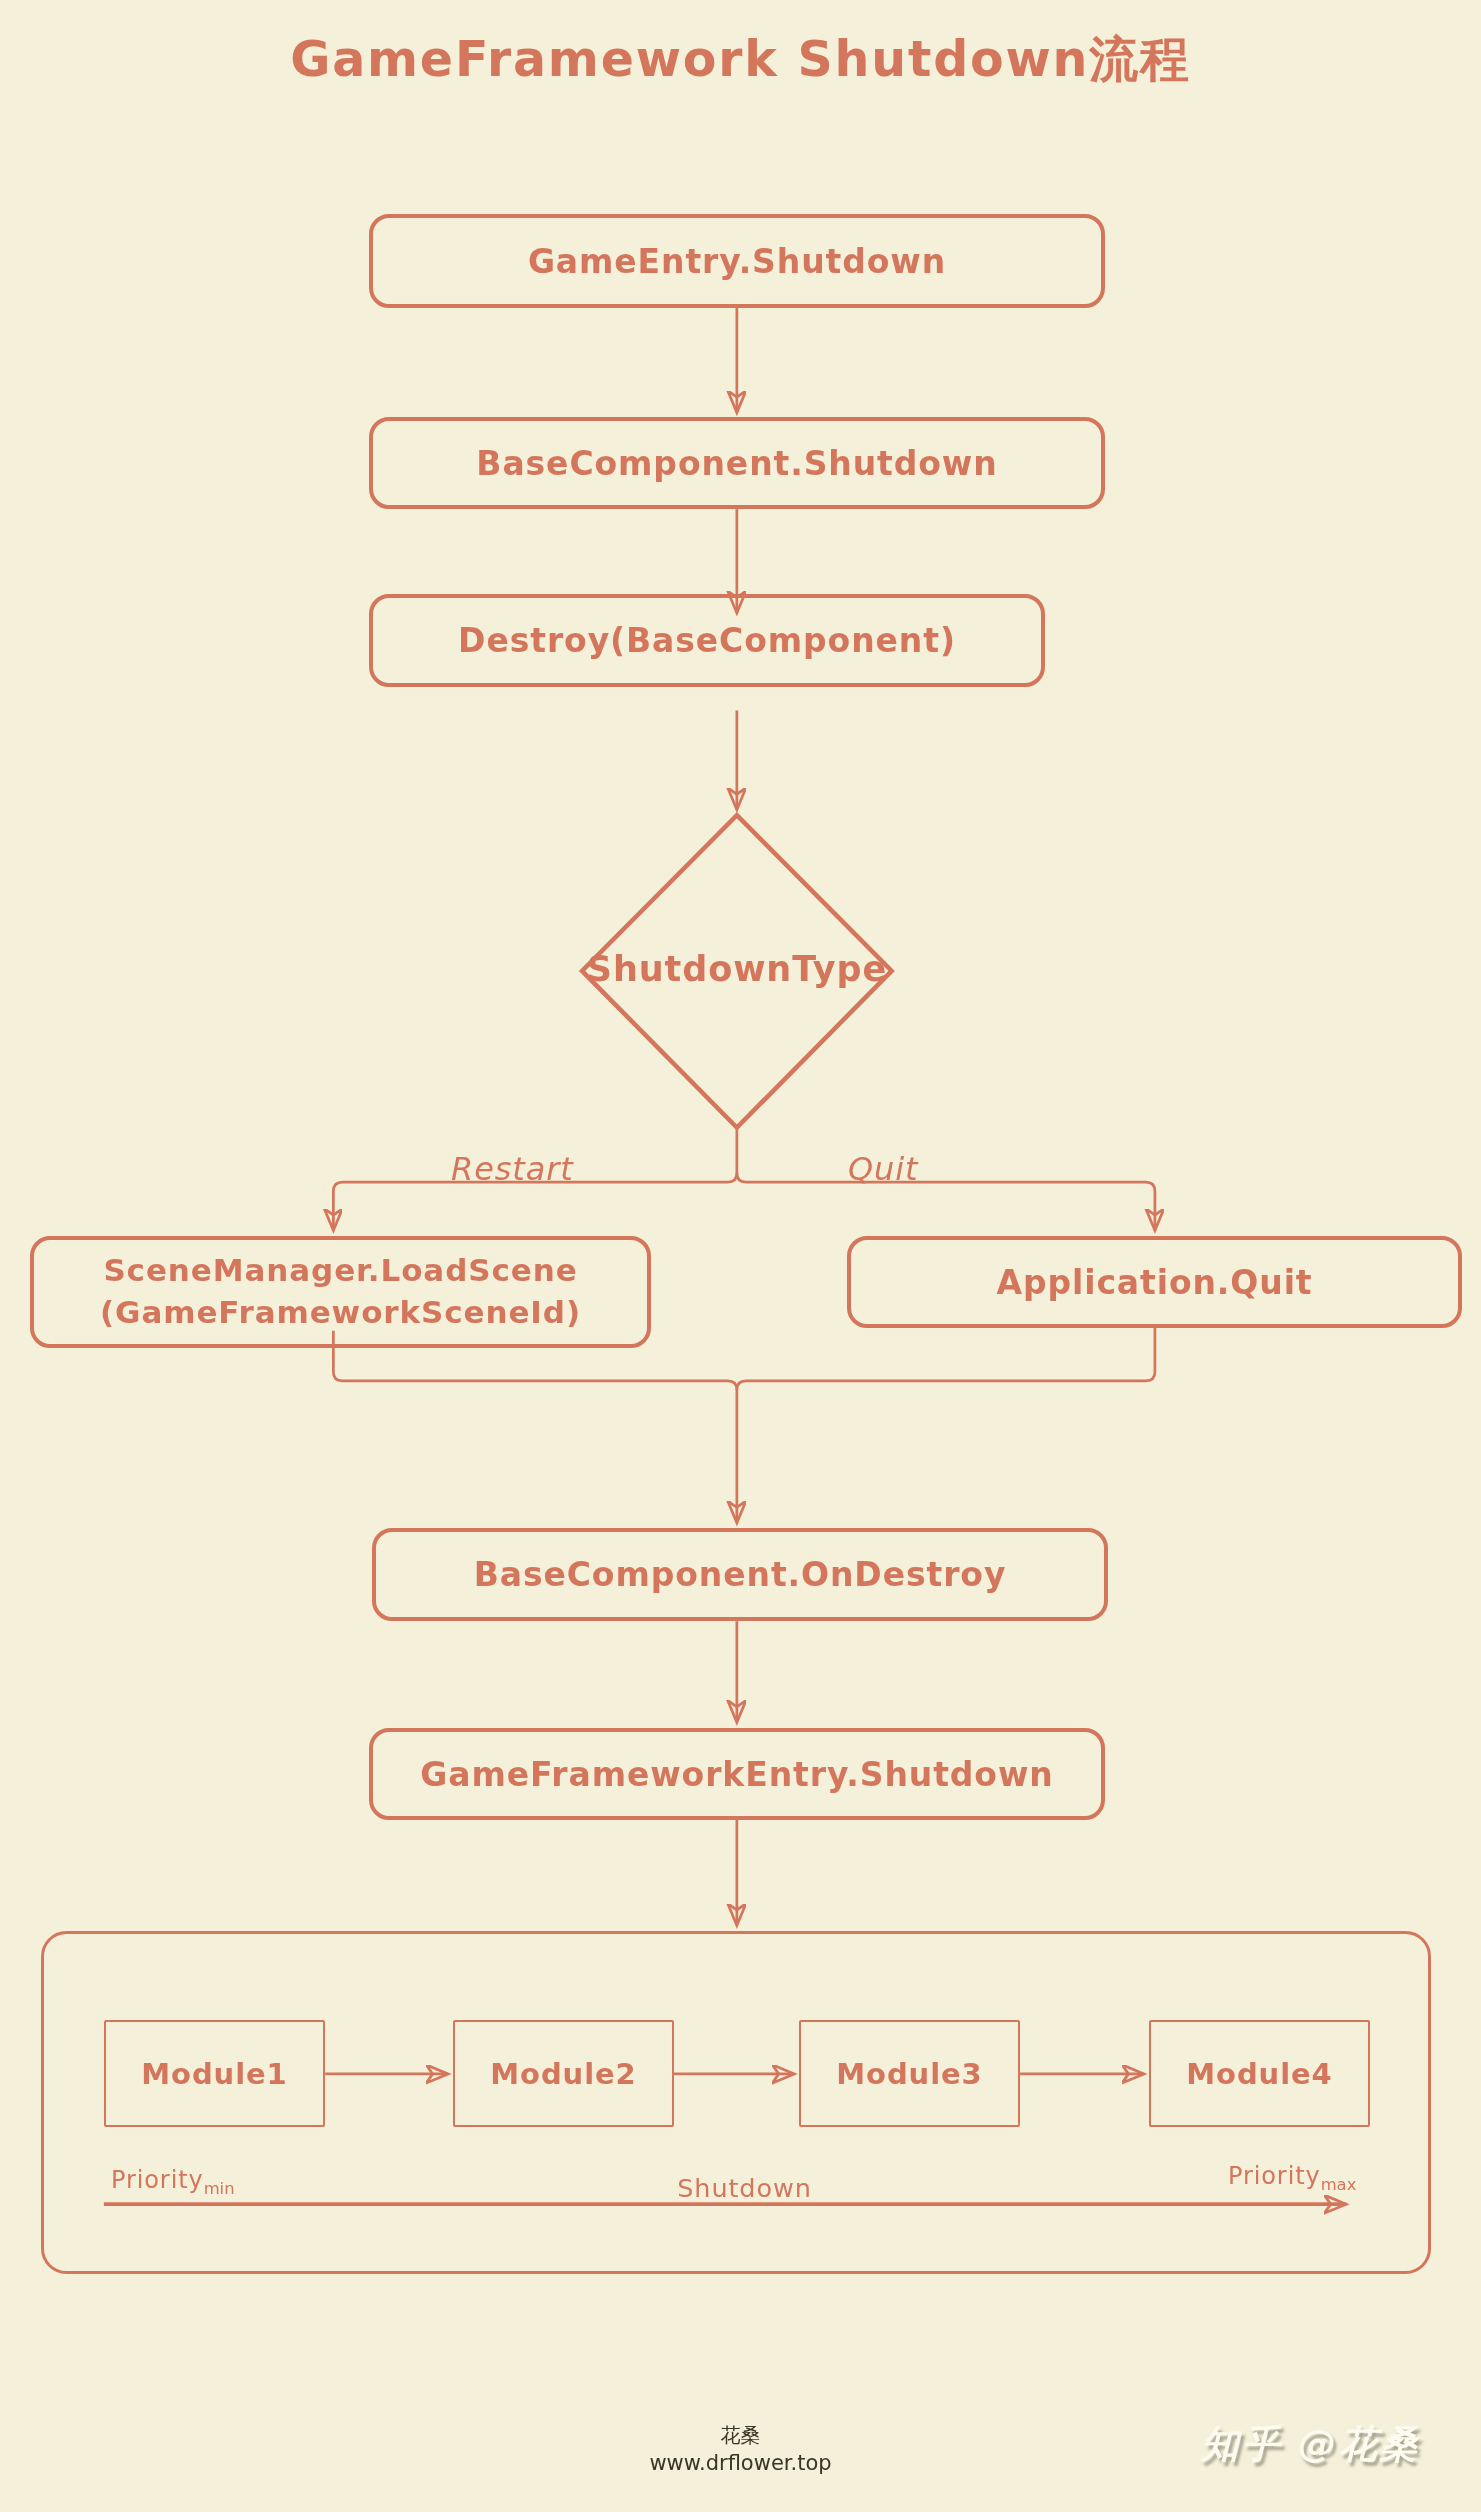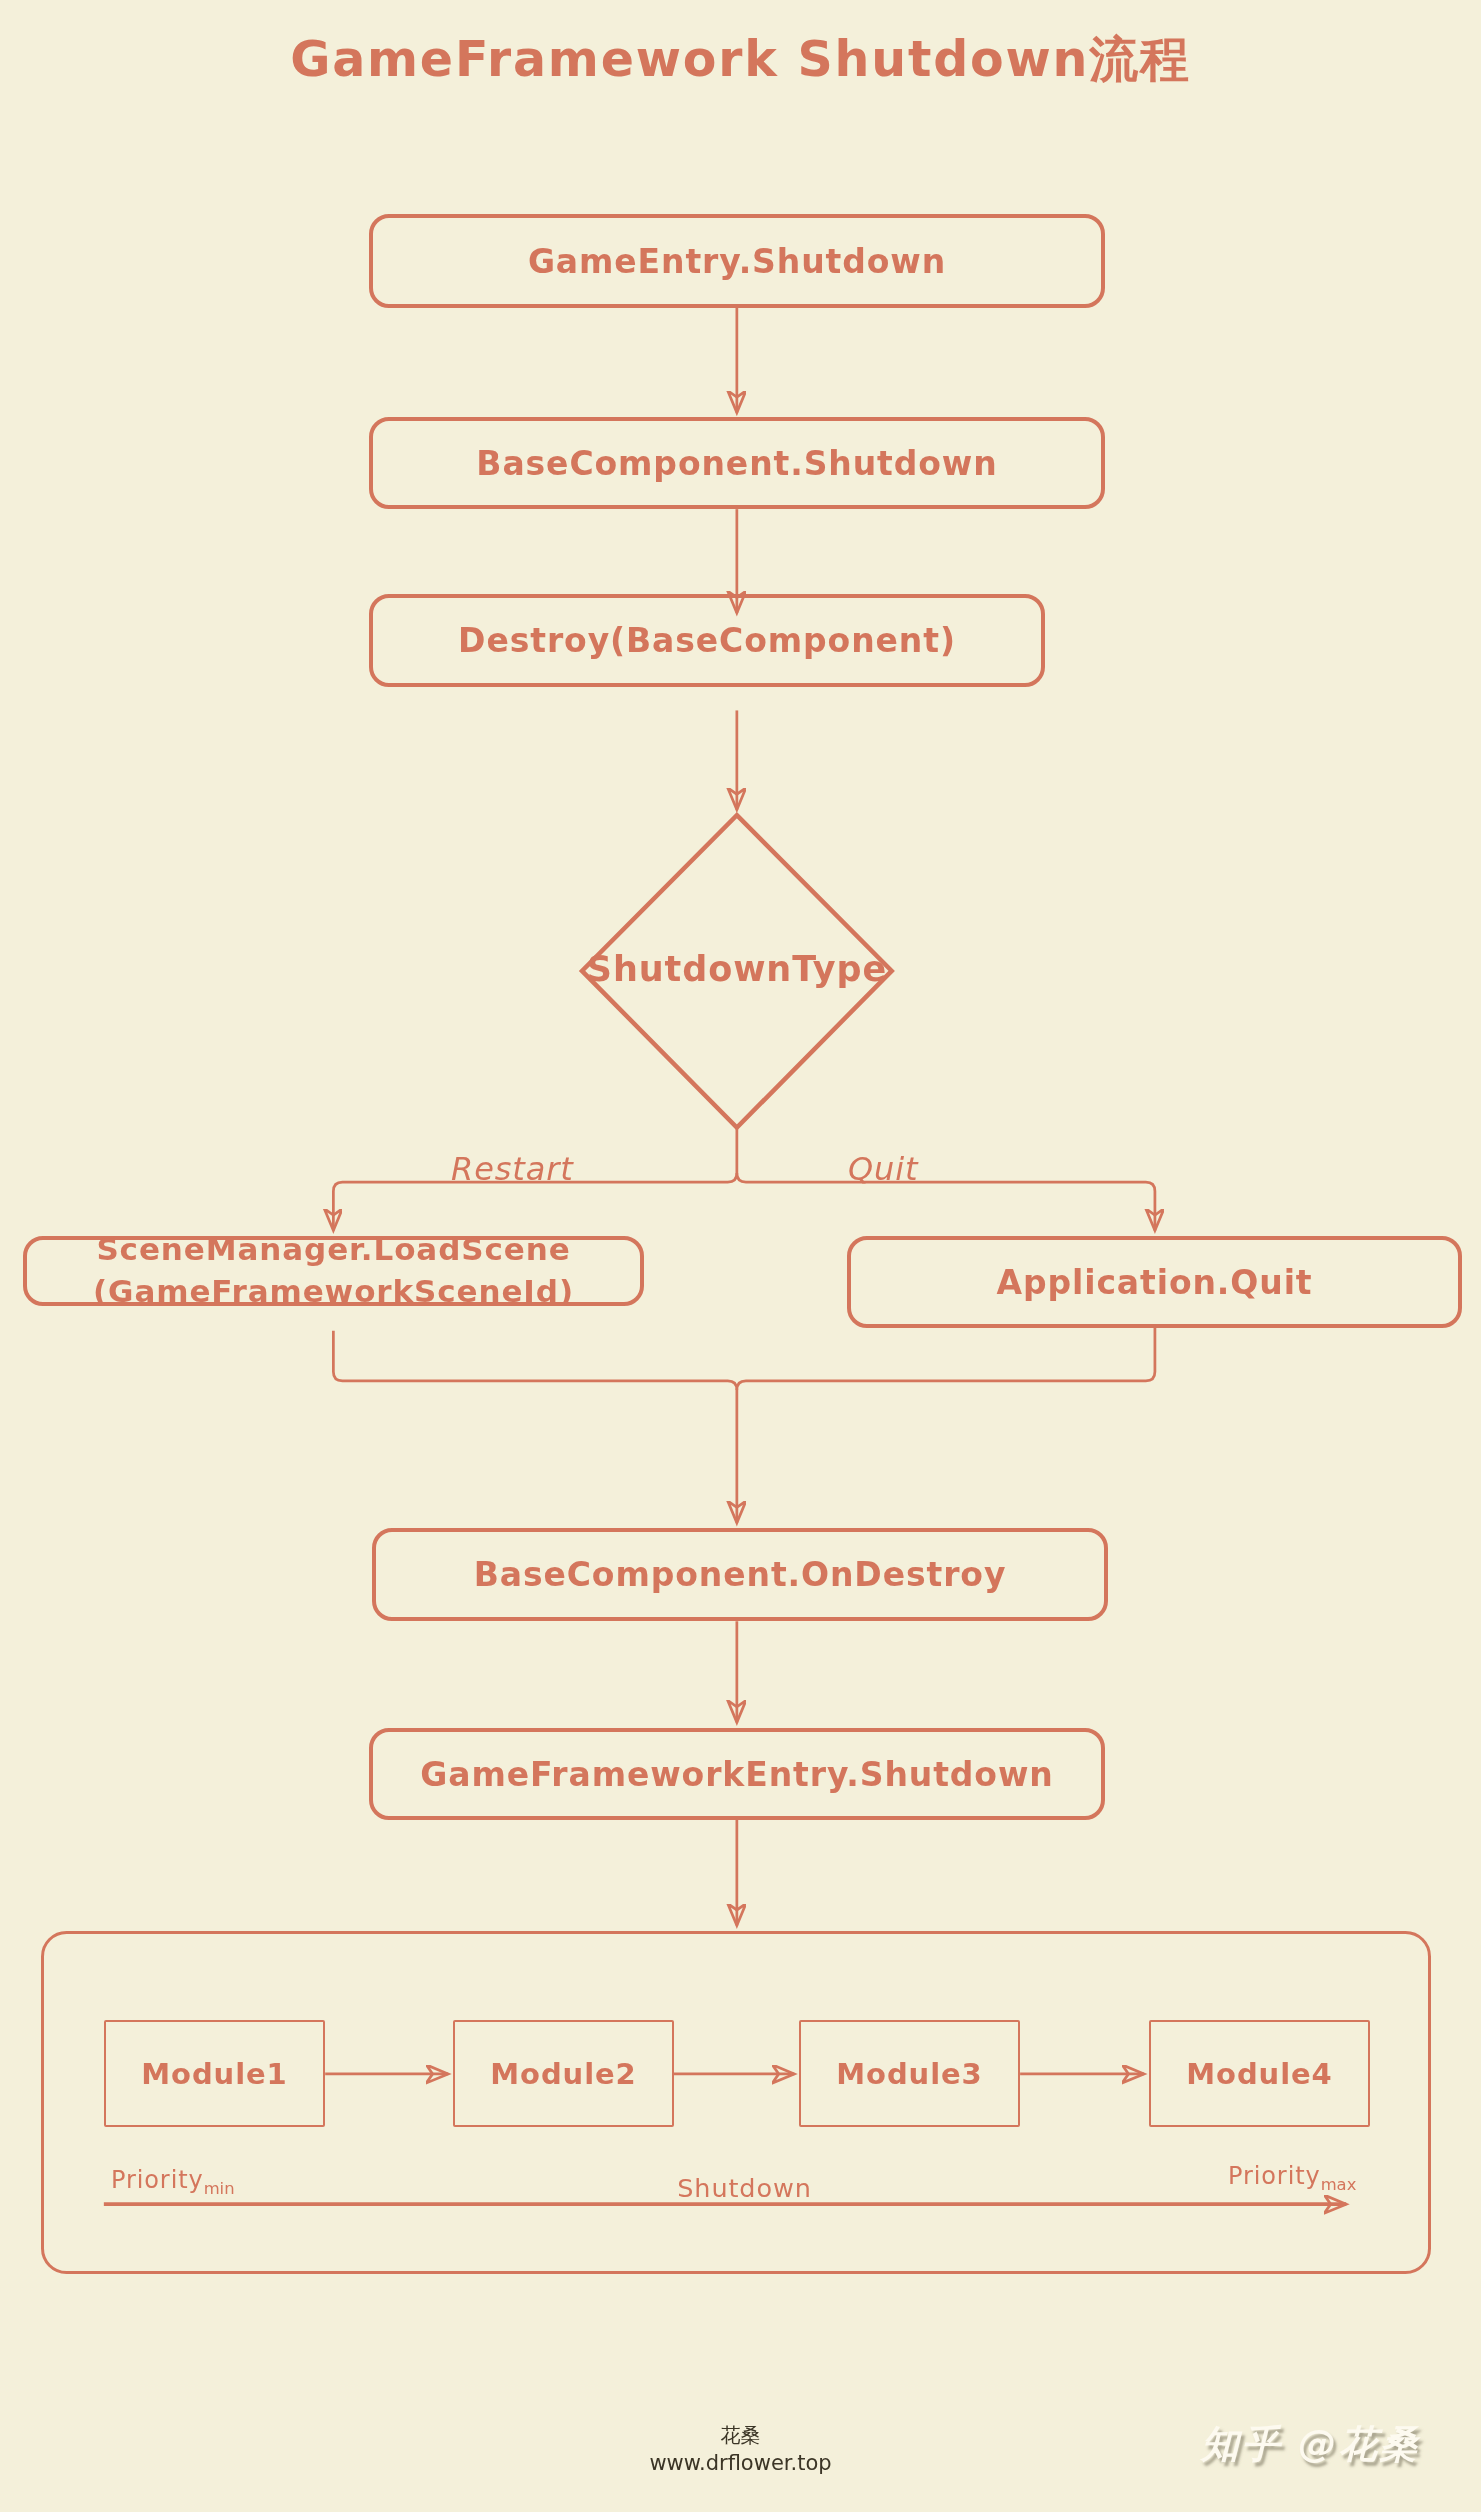--- a/index.html
+++ b/index.html
@@ -136,21 +136,21 @@
 
   <div class="node" style="left:369px;top:417px;width:736px;height:92px">BaseComponent.Shutdown</div>
 
   <div class="node" style="left:369px;top:594px;width:676px;height:93px">Destroy(BaseComponent)</div>
 
   <div class="diamond-label">ShutdownType</div>
 
   <div class="branch-label" style="left:451px;top:1150px">Restart</div>
   <div class="branch-label" style="left:848px;top:1150px">Quit</div>
 
-  <div class="node two-line" style="left:23px;top:1236px;width:621px;height:70px">
+  <div class="node two-line" style="left:30px;top:1236px;width:621px;height:112px">
     <span class="line">SceneManager.LoadScene</span>
     <span class="line">(GameFrameworkSceneId)</span>
   </div>
 
   <div class="node" style="left:847px;top:1236px;width:615px;height:92px">Application.Quit</div>
 
   <div class="node" style="left:372px;top:1528px;width:736px;height:93px">BaseComponent.OnDestroy</div>
 
   <div class="node" style="left:369px;top:1728px;width:736px;height:92px">GameFrameworkEntry.Shutdown</div>
 

